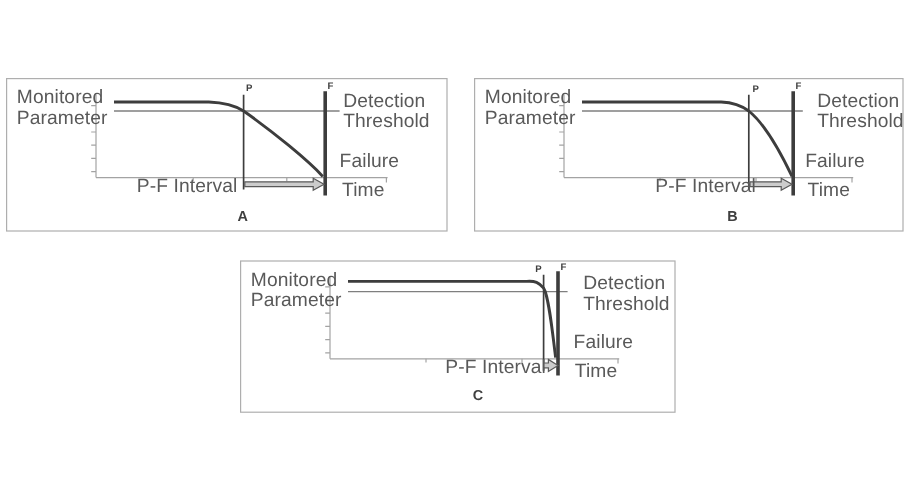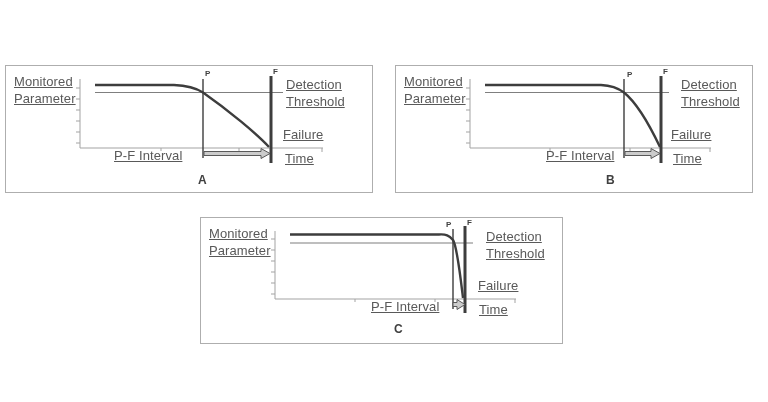--- a/index.html
+++ b/index.html
@@ -5,22 +5,22 @@
   html,body{margin:0;padding:0;background:#ffffff;}
   .canvas{
     position:relative;width:768px;height:402px;background:#ffffff;
     font-family:"Liberation Sans","DejaVu Sans",sans-serif;overflow:hidden;
   }
   .panel{
     position:absolute;border:1px solid #aeaeae;background:#ffffff;box-sizing:border-box;
   }
   .panel svg{position:absolute;left:0;top:0;}
   .lbl{
-    position:absolute;font-size:13px;line-height:13px;color:#595959;
-    white-space:nowrap;letter-spacing:0.1px;text-decoration:underline;
+    position:absolute;font-size:16px;line-height:13px;color:#595959;
+    white-space:nowrap;letter-spacing:0.1px;
   }
   .pt{
     position:absolute;font-size:8px;font-weight:bold;color:#404040;white-space:nowrap;
   }
   .letter{
     position:absolute;font-size:12px;font-weight:bold;color:#404040;
   }
   
   #panel-a{left:5px;top:65px;width:368px;height:128px;}
   #panel-b{left:395px;top:65px;width:358px;height:128px;}

